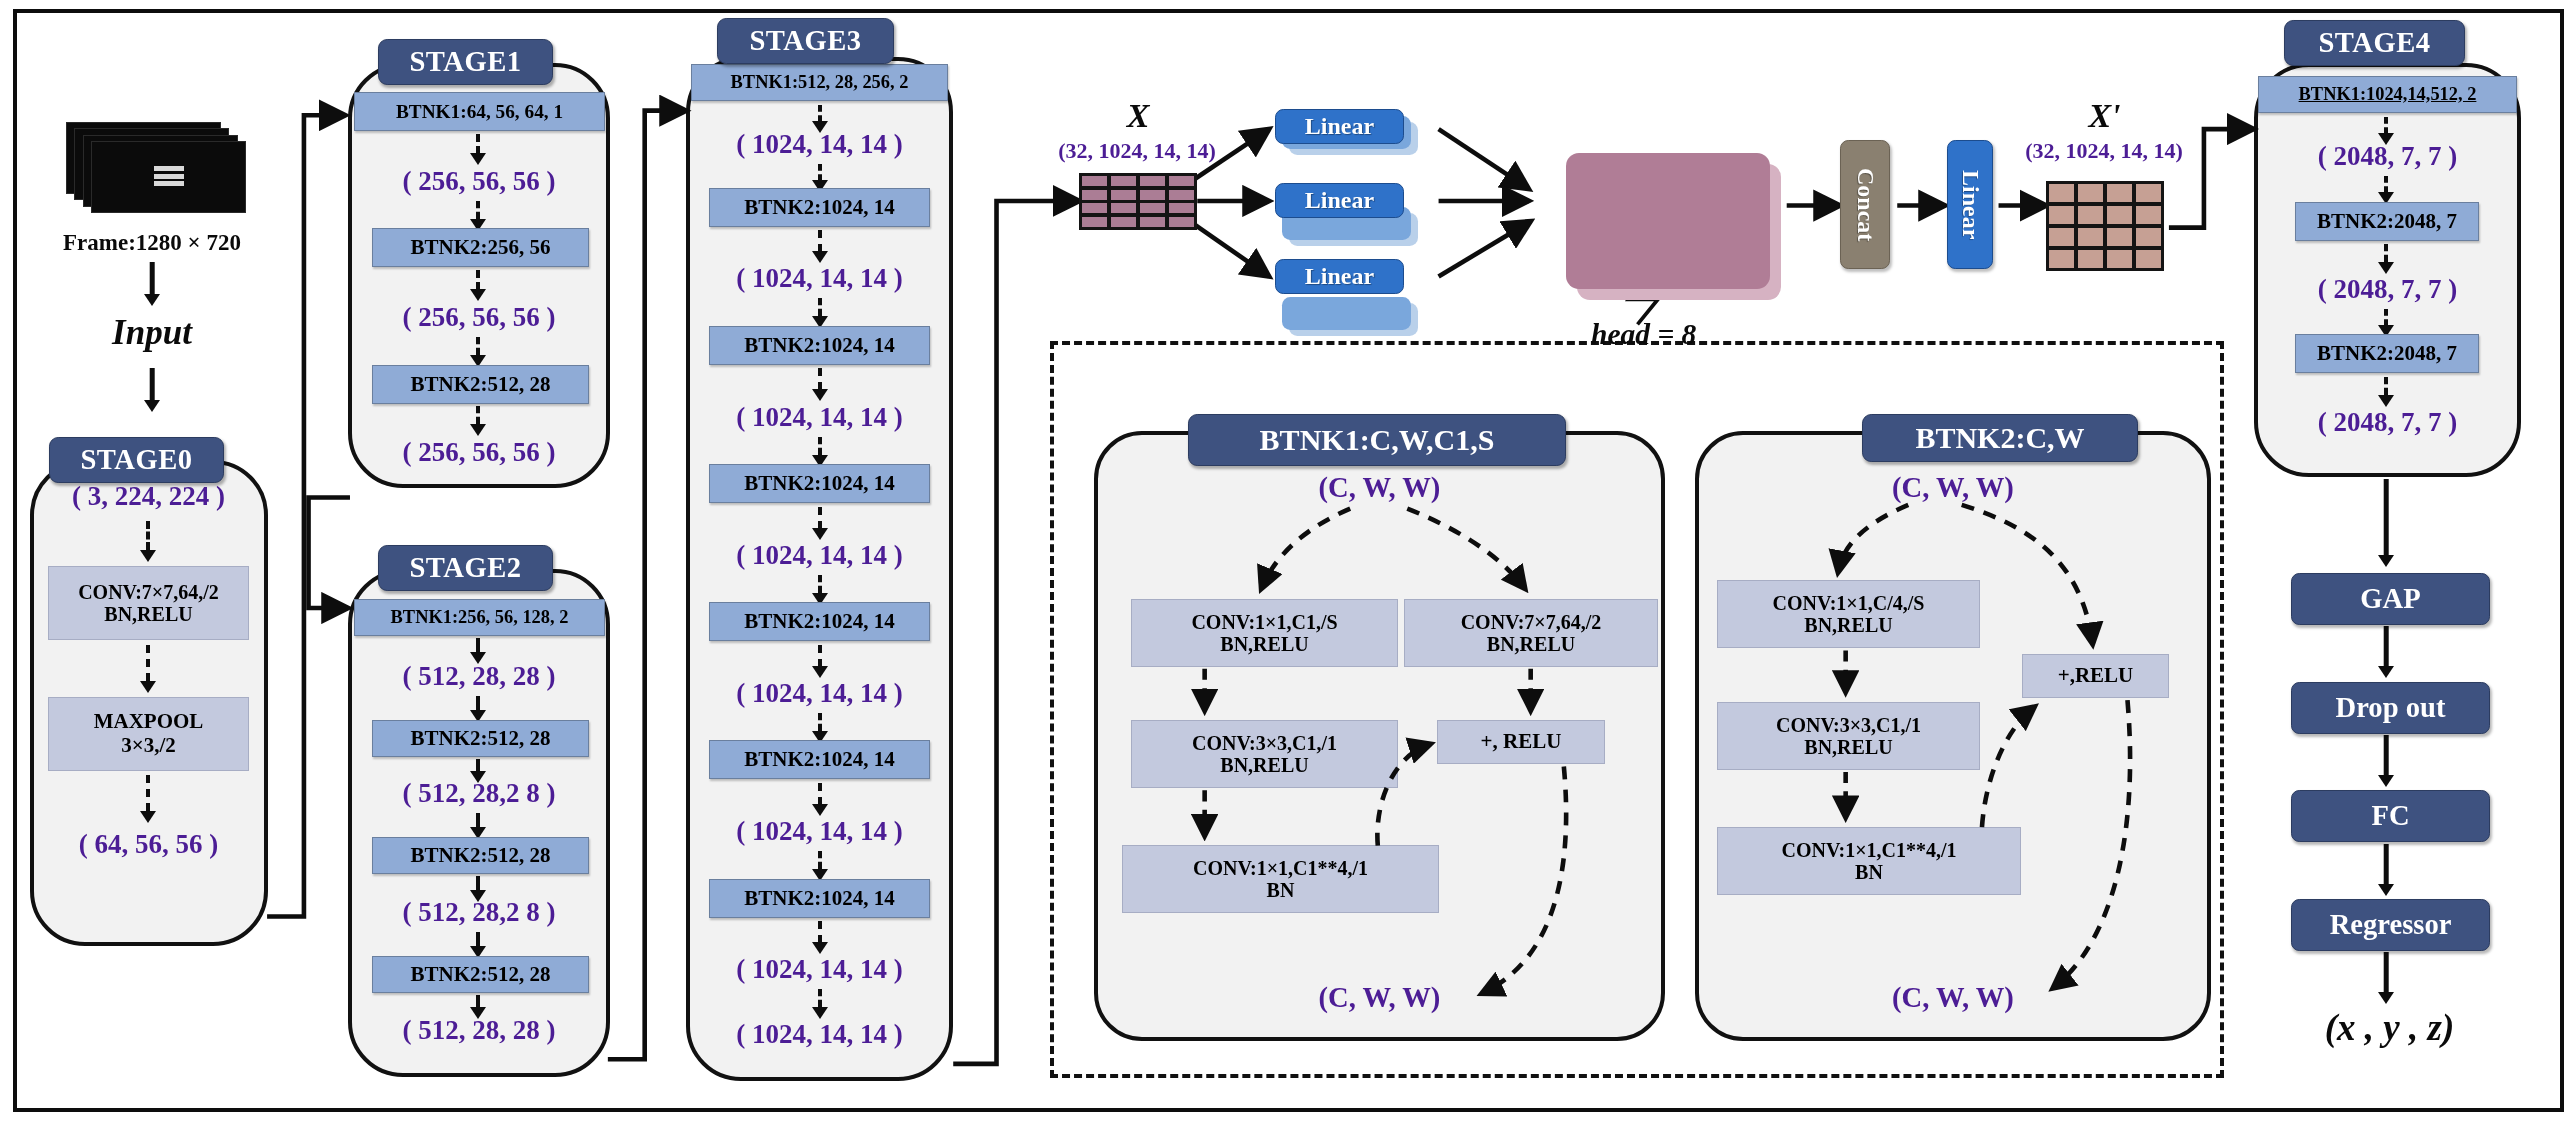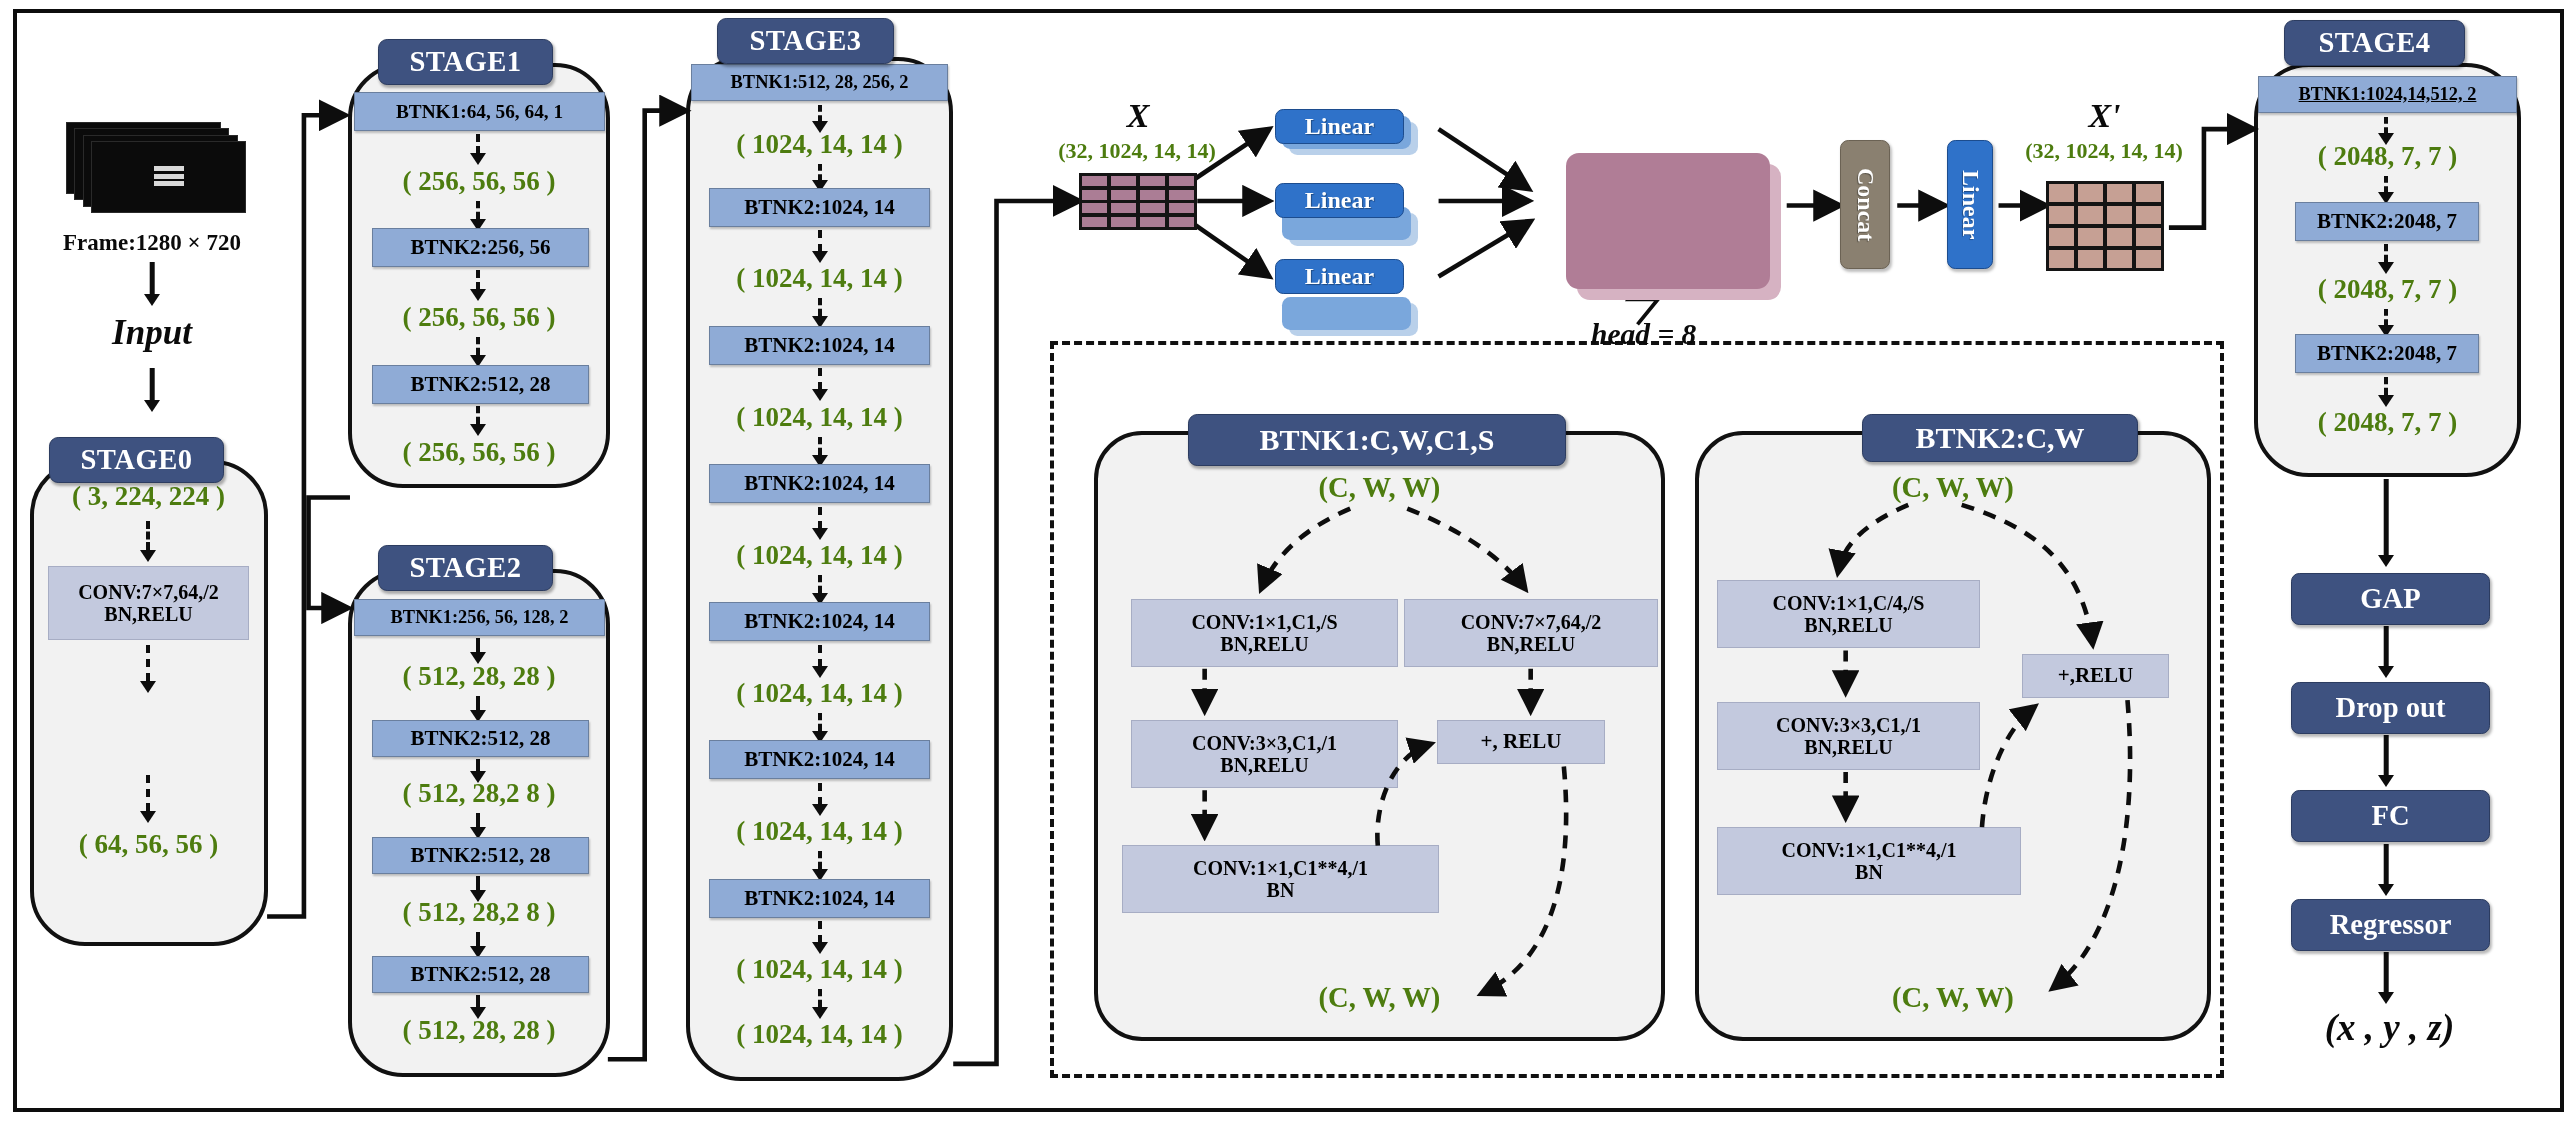--- a/index.html
+++ b/index.html
@@ -56,21 +56,21 @@
     text-align: center;
     display: flex; align-items: center; justify-content: center;
     box-shadow: 0.9px 1.8px 1.8px rgba(0,0,0,.22);
     z-index: 5;
     white-space: nowrap;
   }
   
   .shape {
     position: absolute;
     font-weight: bold;
-    color: #4d7c0f;
+    color: #4c1d95;
     text-align: center;
     white-space: nowrap;
     z-index: 5;
   }
   
   .opbox {
     position: absolute;
     background: #c3c9de;
     border: 1.8px solid #a7adc4;
     color: #000000;
@@ -276,20 +276,24 @@
       <div class="head"></div>
   </div>
   <div class="opbox" style="left:48px; top:566px; width:201px; height:74px; font-size:20px;">
     <span>CONV:7×7,64,/2</span>
     <span>BN,RELU</span>
   </div>
   <div class="v-arrow" style="left:136px; top:645px; width:24px; height:48px;">
     <div class="shaft dashed" style="height:36px;"></div>
       <div class="head"></div>
   </div>
+  <div class="opbox" style="left:48px; top:697px; width:201px; height:74px; font-size:21px;">
+    <span>MAXPOOL</span>
+    <span>3×3,/2</span>
+  </div>
   <div class="v-arrow" style="left:136px; top:775px; width:24px; height:48px;">
     <div class="shaft dashed" style="height:36px;"></div>
       <div class="head"></div>
   </div>
   <div class="shape" style="left:29.5px; top:829px; width:238px; font-size:27px;">( 64, 56, 56 )</div>
 
   <div class="stage-box" style="left:348px; top:63px; width:262px; height:425px;"></div>
   <div class="stage-title" style="left:378px; top:39px; width:175px; height:46px; font-size:28.6px;">STAGE1</div>
   <div class="btnk" style="left:354px; top:92px; width:251px; height:39px; font-size:19.3px;">BTNK1:64, 56, 64, 1</div>
   <div class="v-arrow" style="left:468px; top:134px; width:20px; height:31px;">

